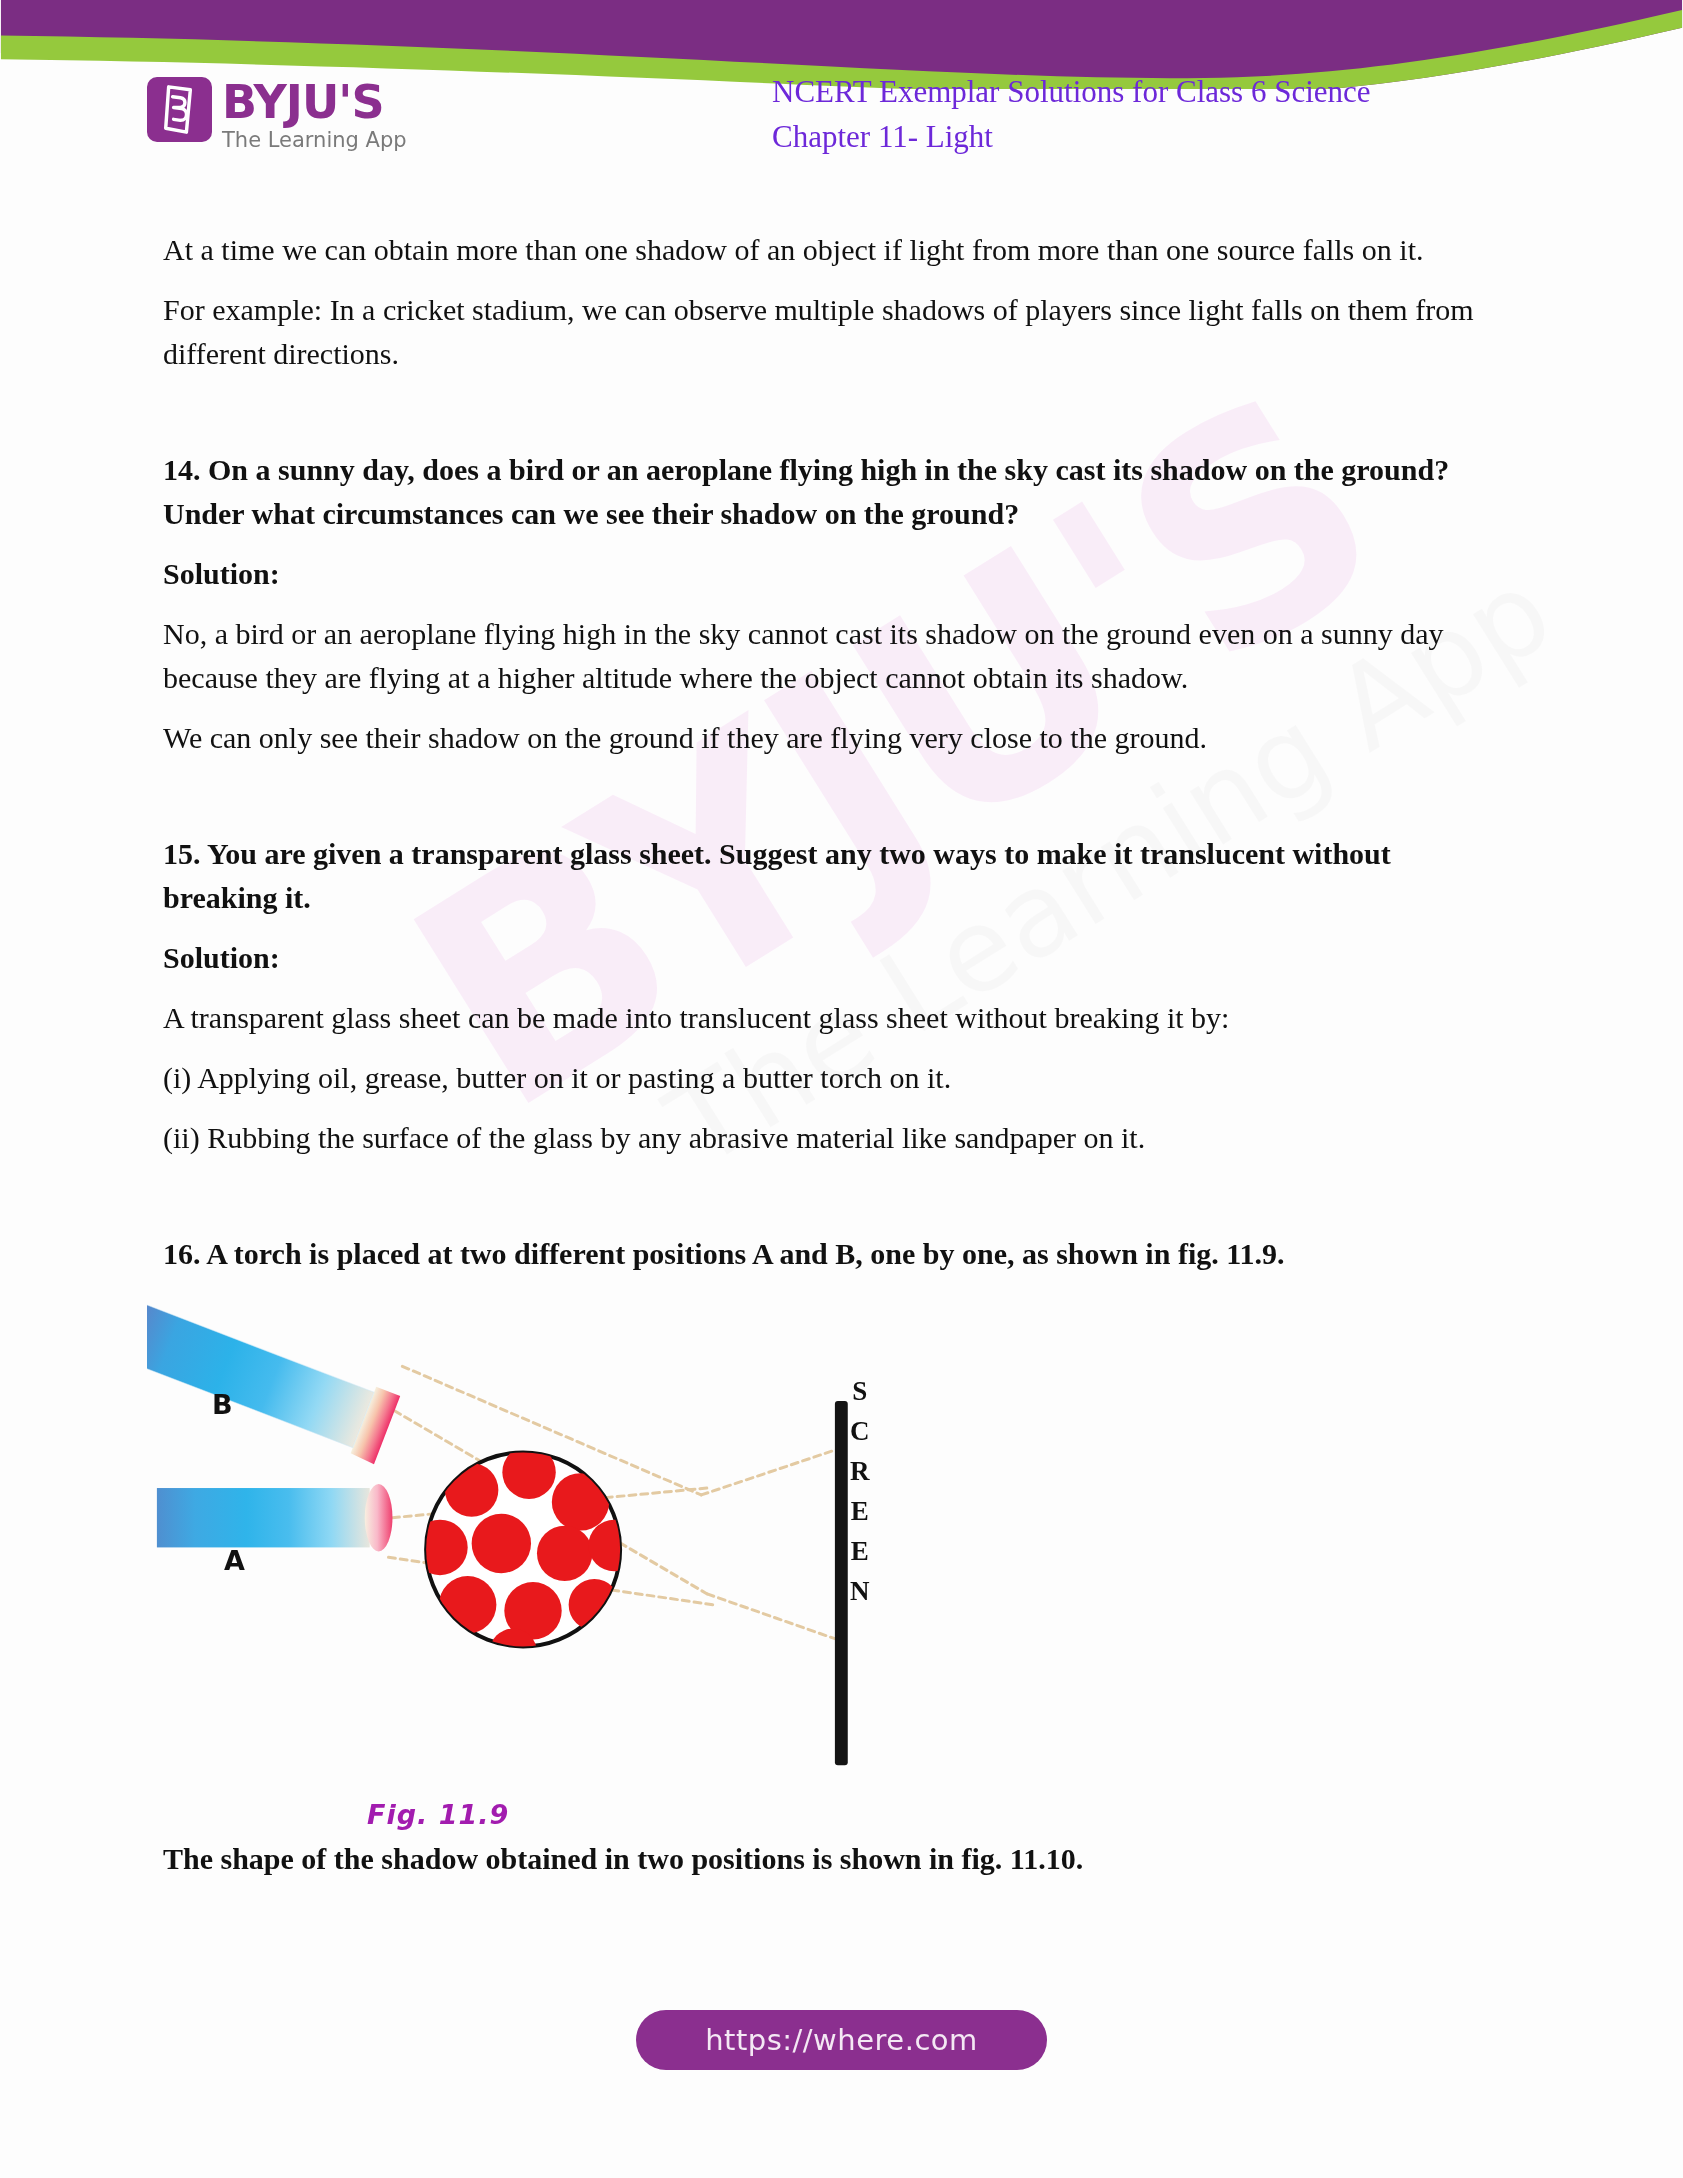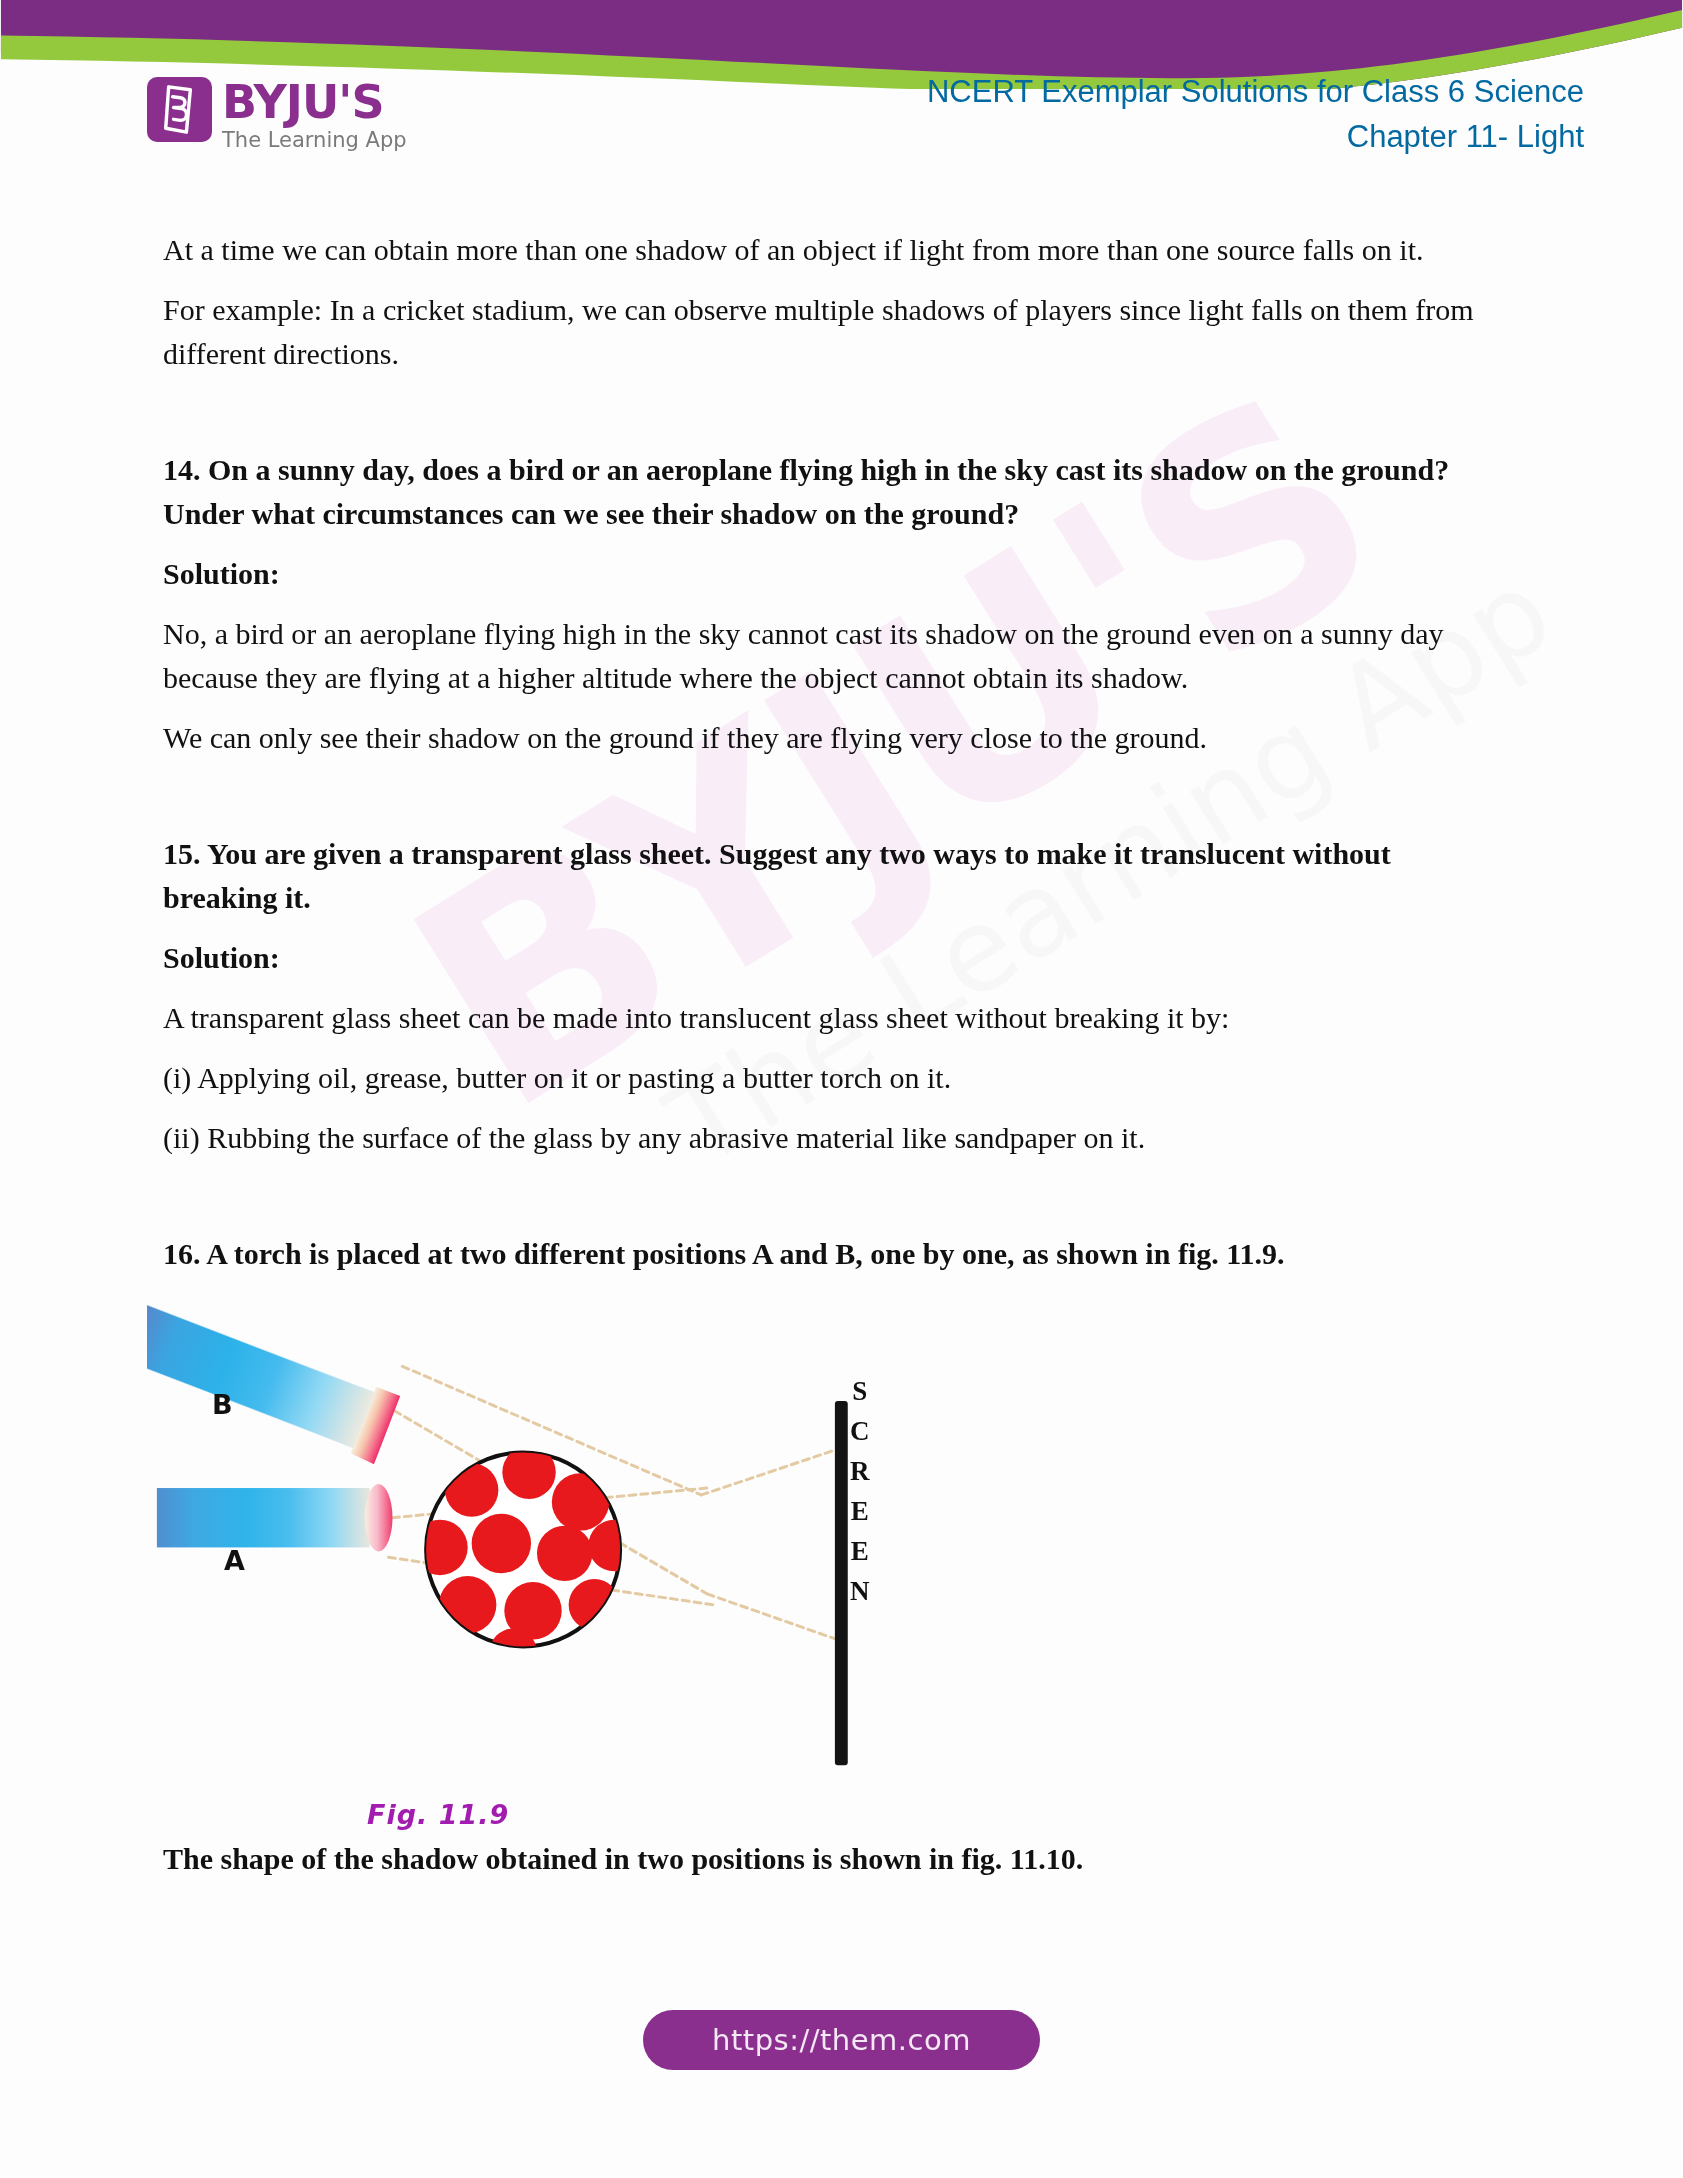--- a/index.html
+++ b/index.html
@@ -66,24 +66,24 @@
     font-size: 21px;
     color: #7a7a7a;
     line-height: 26px;
     margin-top: 2px;
   }
   .header-title {
     position: absolute;
     left: 772px;
     top: 10px;
     width: 812px;
-    text-align: right;
-    font-family: Liberation Sans, sans-serif;
+    text-align: left;
+    font-family: Liberation Serif, serif;
     font-size: 31px;
-    color: #0369a1;
+    color: #6d28d9;
     line-height: 45px;
   }
   .header-title div { white-space: nowrap; }
 
   
   .watermark {
     position: absolute;
     left: 465px;
     top: 594px;
     width: 990px;
@@ -350,17 +350,17 @@
 
       <div class="fig-caption">Fig. 11.9</div>
     </div>
 
     <div class="gap-34"></div>
 
     <p class="p bold">The shape of the shadow obtained in two positions is shown in fig. 11.10.</p>
   </div>
 
   <div class="footer">
-    <div class="url-pill">https://them.com</div>
+    <div class="url-pill">https://where.com</div>
   </div>
 
 </div>
 
 
 </body></html>

